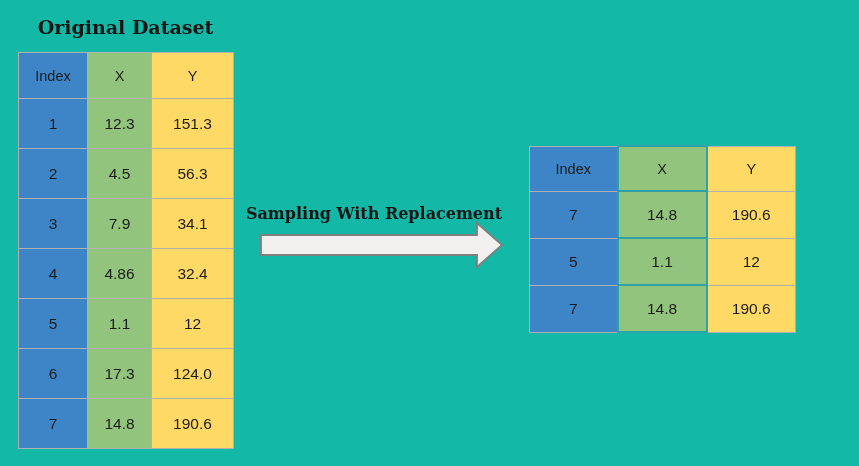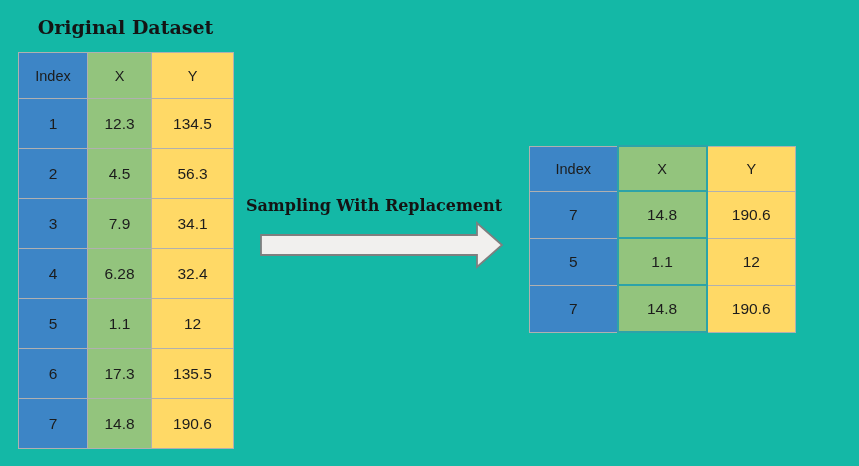--- a/index.html
+++ b/index.html
@@ -19,21 +19,21 @@
     font-size: 19px;
     color: #141414;
     text-align: center;
     white-space: nowrap;
   }
   .left-title  { left: 18px;  top: 16px;  width: 215px; }
   .right-title { left: 524px; top: 105px; width: 272px; }
 
   .mid-label {
     position: absolute;
-    left: 245px; top: 196px; width: 258px;
+    left: 245px; top: 204px; width: 258px;
     text-align: center;
     font-family: "DejaVu Serif", "Liberation Serif", serif;
     font-weight: bold;
     font-size: 16px;
     color: #141414;
     white-space: nowrap;
   }
   .arrow-wrap { position: absolute; left: 259px; top: 220px; width: 246px; height: 50px; }
 
   table.data-tbl {
@@ -92,46 +92,46 @@
       </colgroup>
     <tbody>
         <tr class="hdr">
       <th class="cell-idx">Index</th>
       <th class="cell-x">X</th>
       <th class="cell-y">Y</th>
     </tr>
     <tr class="row">
       <td class="cell-idx">1</td>
       <td class="cell-x">12.3</td>
-      <td class="cell-y">134.5</td>
+      <td class="cell-y">151.3</td>
     </tr>
     <tr class="row">
       <td class="cell-idx">2</td>
       <td class="cell-x">4.5</td>
       <td class="cell-y">56.3</td>
     </tr>
     <tr class="row">
       <td class="cell-idx">3</td>
       <td class="cell-x">7.9</td>
       <td class="cell-y">34.1</td>
     </tr>
     <tr class="row">
       <td class="cell-idx">4</td>
-      <td class="cell-x">6.28</td>
+      <td class="cell-x">4.86</td>
       <td class="cell-y">32.4</td>
     </tr>
     <tr class="row">
       <td class="cell-idx">5</td>
       <td class="cell-x">1.1</td>
       <td class="cell-y">12</td>
     </tr>
     <tr class="row">
       <td class="cell-idx">6</td>
       <td class="cell-x">17.3</td>
-      <td class="cell-y">135.5</td>
+      <td class="cell-y">124.0</td>
     </tr>
     <tr class="row">
       <td class="cell-idx">7</td>
       <td class="cell-x">14.8</td>
       <td class="cell-y">190.6</td>
     </tr>
   </tbody>
     </table>
 
   <div class="mid-label">Sampling With Replacement</div>

